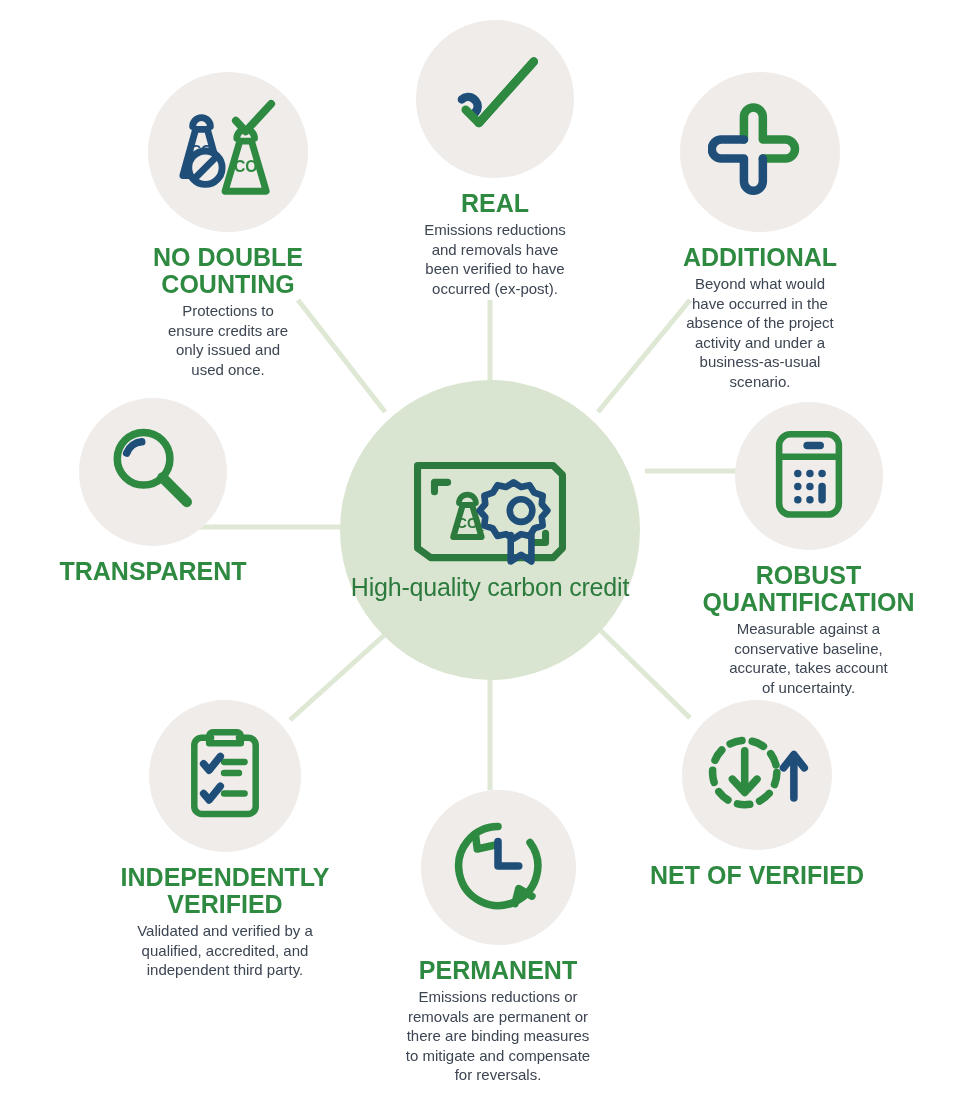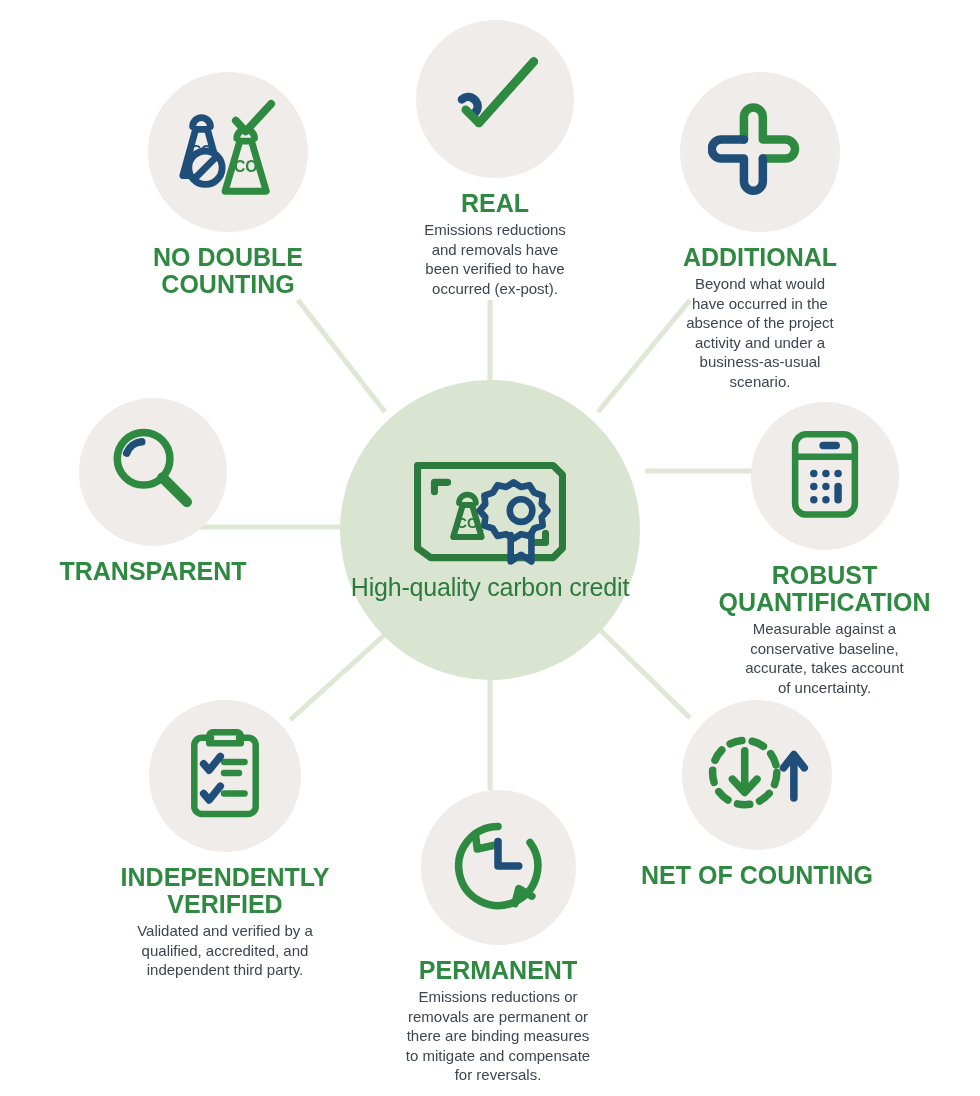--- a/index.html
+++ b/index.html
@@ -44,21 +44,21 @@
   
   #node-no-double-counting{left:78px;top:72px;width:300px;}
   #node-no-double-counting .bubble{width:160px;height:160px;}
 
   #node-real{left:355px;top:20px;width:280px;}
   #node-real .bubble{width:158px;height:158px;}
 
   #node-additional{left:610px;top:72px;width:300px;}
   #node-additional .bubble{width:160px;height:160px;}
 
-  #node-robust-quantification{left:672px;top:402px;width:305px;}
+  #node-robust-quantification{left:656px;top:402px;width:305px;}
   #node-robust-quantification .bubble{width:148px;height:148px;}
 
   #node-net-of-leakage{left:612px;top:700px;width:290px;}
   #node-net-of-leakage .bubble{width:150px;height:150px;}
 
   #node-permanent{left:358px;top:790px;width:280px;}
   #node-permanent .bubble{width:155px;height:155px;}
 
   #node-independently-verified{left:80px;top:700px;width:290px;}
   #node-independently-verified .bubble{width:152px;height:152px;}
@@ -144,20 +144,24 @@
           </g>
           <text x="78" y="74" font-family="Liberation Sans, sans-serif" font-size="16" font-weight="bold" fill="#2f8a41" text-anchor="middle">CO</text>
           <text x="91" y="78" font-family="Liberation Sans, sans-serif" font-size="10" font-weight="bold" fill="#2f8a41">2</text>
 
           <path d="M68 22 L78 33 L104 5" stroke="#2f8a41" stroke-width="8" stroke-linecap="round" stroke-linejoin="round"></path>
         </svg>
       </span>
     </div>
     <div class="title">NO DOUBLE
 COUNTING</div>
+    <div class="desc">Protections to
+ensure credits are
+only issued and
+used once.</div>
   </div>
 
   <div class="node" id="node-real">
     <div class="bubble">
       <span>
         <svg viewBox="0 0 110 100" width="104" height="95" fill="none" stroke-linecap="round" stroke-linejoin="round">
           <path d="M20 52 a10 10 0 0 1 16 11 l-4 6" stroke="#1f4e79" stroke-width="9"></path>
           <path d="M24 63 l14 14 L96 12" stroke="#2f8a41" stroke-width="9"></path>
           <path d="M38 77 L96 12" stroke="#2f8a41" stroke-width="9"></path>
         </svg>
@@ -222,21 +226,21 @@
       <span>
         <svg viewBox="0 0 110 95" width="104" height="90" fill="none" stroke-linecap="round">
           <circle cx="42" cy="47" r="34" stroke="#2f8a41" stroke-width="8" stroke-dasharray="13 11"></circle>
           <path d="M42 24 V66" stroke="#2f8a41" stroke-width="8"></path>
           <path d="M29 54 L42 68 L55 54" stroke="#2f8a41" stroke-width="8" stroke-linejoin="round"></path>
           <path d="M94 74 V30" stroke="#1f4e79" stroke-width="8"></path>
           <path d="M83 42 L94 28 L105 42" stroke="#1f4e79" stroke-width="8" stroke-linejoin="round"></path>
         </svg>
       </span>
     </div>
-    <div class="title">NET OF COUNTING</div>
+    <div class="title">NET OF VERIFIED</div>
   </div>
 
   <div class="node" id="node-permanent">
     <div class="bubble">
       <span>
         <svg viewBox="0 0 104 104" width="98" height="98" fill="none" stroke-linecap="round" stroke-linejoin="round">
           <path d="M52 10 a42 42 0 1 0 34 17" stroke="#2f8a41" stroke-width="8"></path>
           <path d="M28 18 L30 34 L48 30" stroke="#2f8a41" stroke-width="8"></path>
           <path d="M88 84 L74 76 L70 92" stroke="#2f8a41" stroke-width="8"></path>
           <path d="M52 26 V52 H74" stroke="#1f4e79" stroke-width="8"></path>

